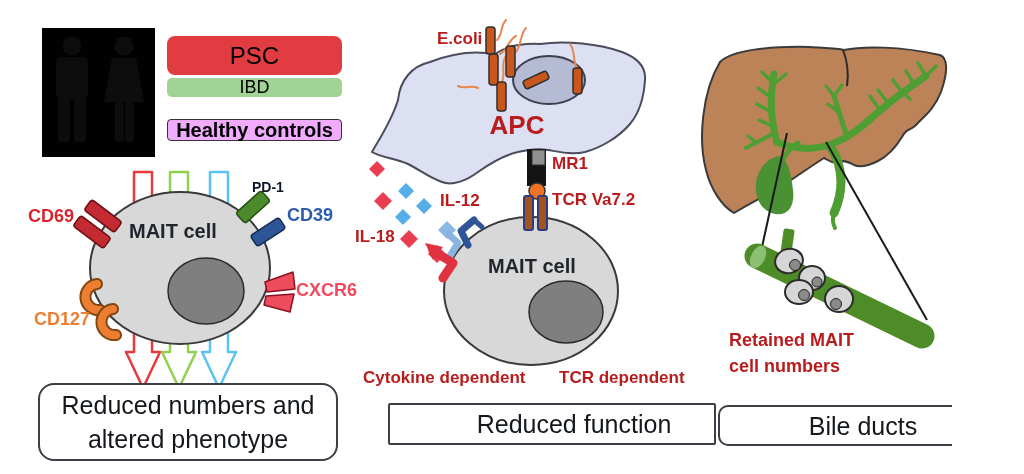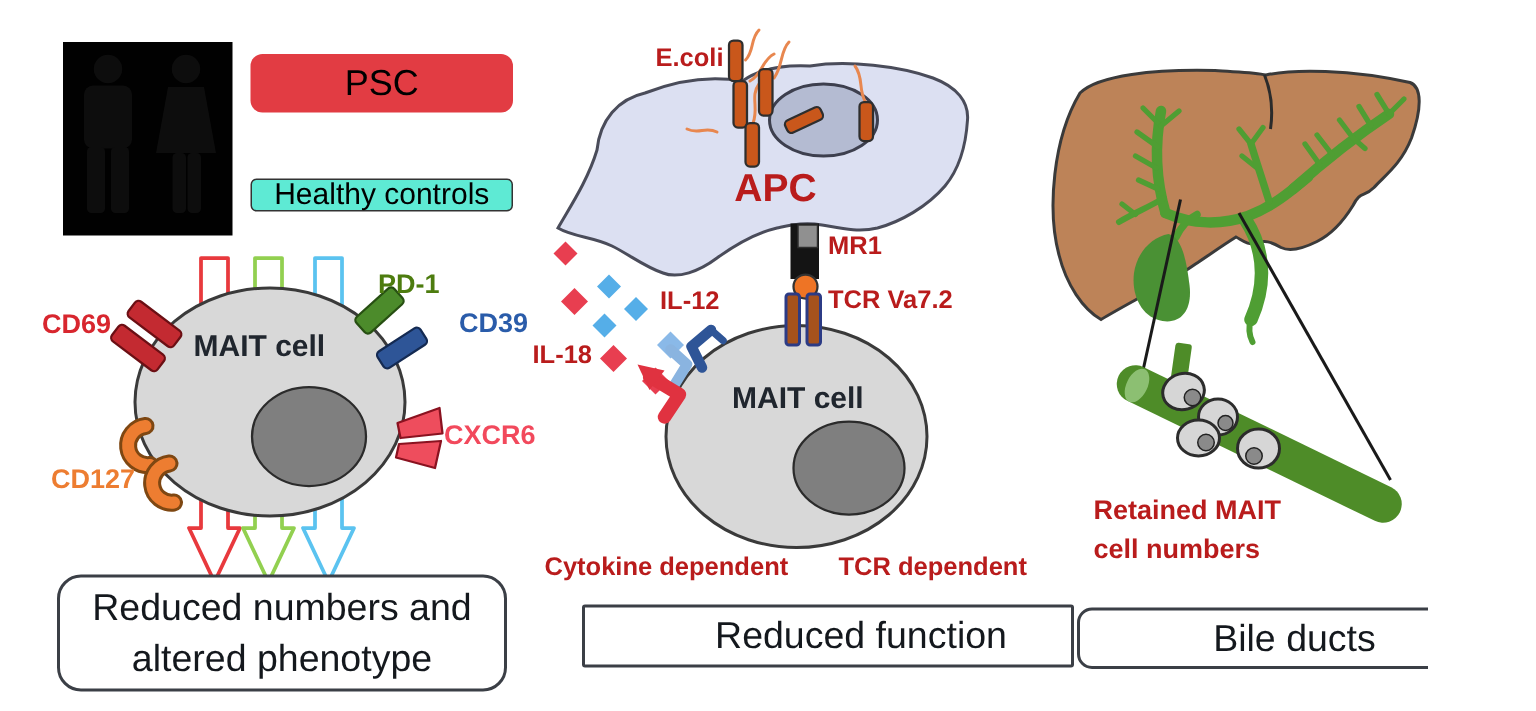--- a/index.html
+++ b/index.html
@@ -190,26 +190,27 @@
       <g fill="#8a8a8a" stroke="#222222" stroke-width="1">
         <circle cx="795" cy="265" r="5.5"></circle>
         <circle cx="817" cy="282" r="5"></circle>
         <circle cx="804" cy="295" r="5.5"></circle>
         <circle cx="836" cy="304" r="5.5"></circle>
       </g>
     </g>
   </svg>
 
   <div class="legend-item" style="top:36px;height:39px;border-radius:8px;background:#e23c43;font-size:24px;">PSC</div>
-  <div class="legend-item" style="top:119px;height:22px;border-radius:4px;background:#5eead4;border:1.5px solid #333;font-size:20px;">Healthy controls</div>
+  <div class="legend-item" style="top:78px;height:19px;border-radius:5px;background:#a1d394;font-size:18px;">IBD</div>
+  <div class="legend-item" style="top:119px;height:22px;border-radius:4px;background:#f0abfc;border:1.5px solid #333;font-size:20px;font-weight:bold;">Healthy controls</div>
 
   <div class="lbl" style="left:28px;top:207px;font-size:18px;color:#d8262e;">CD69</div>
   <div class="lbl" style="left:34px;top:310px;font-size:18px;color:#ed7d31;">CD127</div>
-  <div class="lbl" style="left:252px;top:180px;font-size:18px;color:#4d7c0f;">PD-1</div>
-  <div class="lbl" style="left:287px;top:206px;font-size:18px;color:#2a5caa;margin-left:19px;">CD39</div>
+  <div class="lbl" style="left:252px;top:180px;font-size:14px;color:#0f172a;">PD-1</div>
+  <div class="lbl" style="left:287px;top:206px;font-size:18px;color:#2a5caa;">CD39</div>
   <div class="lbl" style="left:296px;top:281px;font-size:18px;color:#f2495c;">CXCR6</div>
   <div class="lbl" style="left:129px;top:221px;font-size:20px;font-weight:600;color:#20262e;">MAIT cell</div>
 
   <div class="lbl" style="left:437px;top:30px;font-size:17px;">E.coli</div>
   <div class="lbl" style="left:482px;top:112px;width:70px;text-align:center;font-size:26px;font-weight:600;">APC</div>
   <div class="lbl" style="left:552px;top:155px;font-size:17px;">MR1</div>
   <div class="lbl" style="left:552px;top:191px;font-size:17px;">TCR Va7.2</div>
   <div class="lbl" style="left:440px;top:192px;font-size:17px;">IL-12</div>
   <div class="lbl" style="left:355px;top:228px;font-size:17px;">IL-18</div>
   <div class="lbl" style="left:488px;top:256px;font-size:20px;font-weight:600;color:#20262e;">MAIT cell</div>

